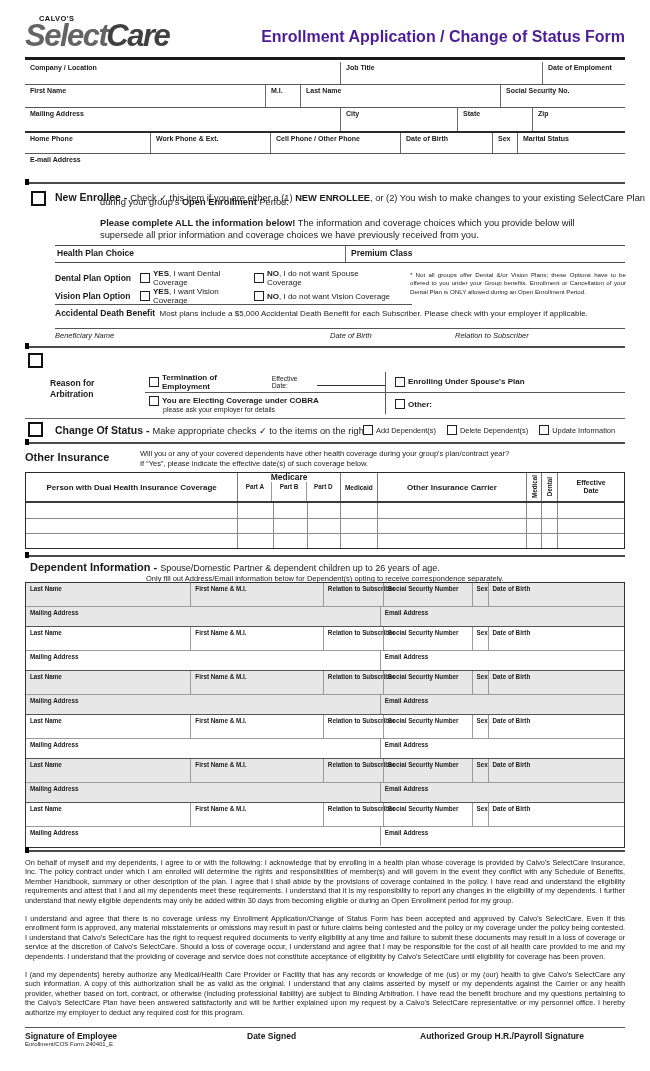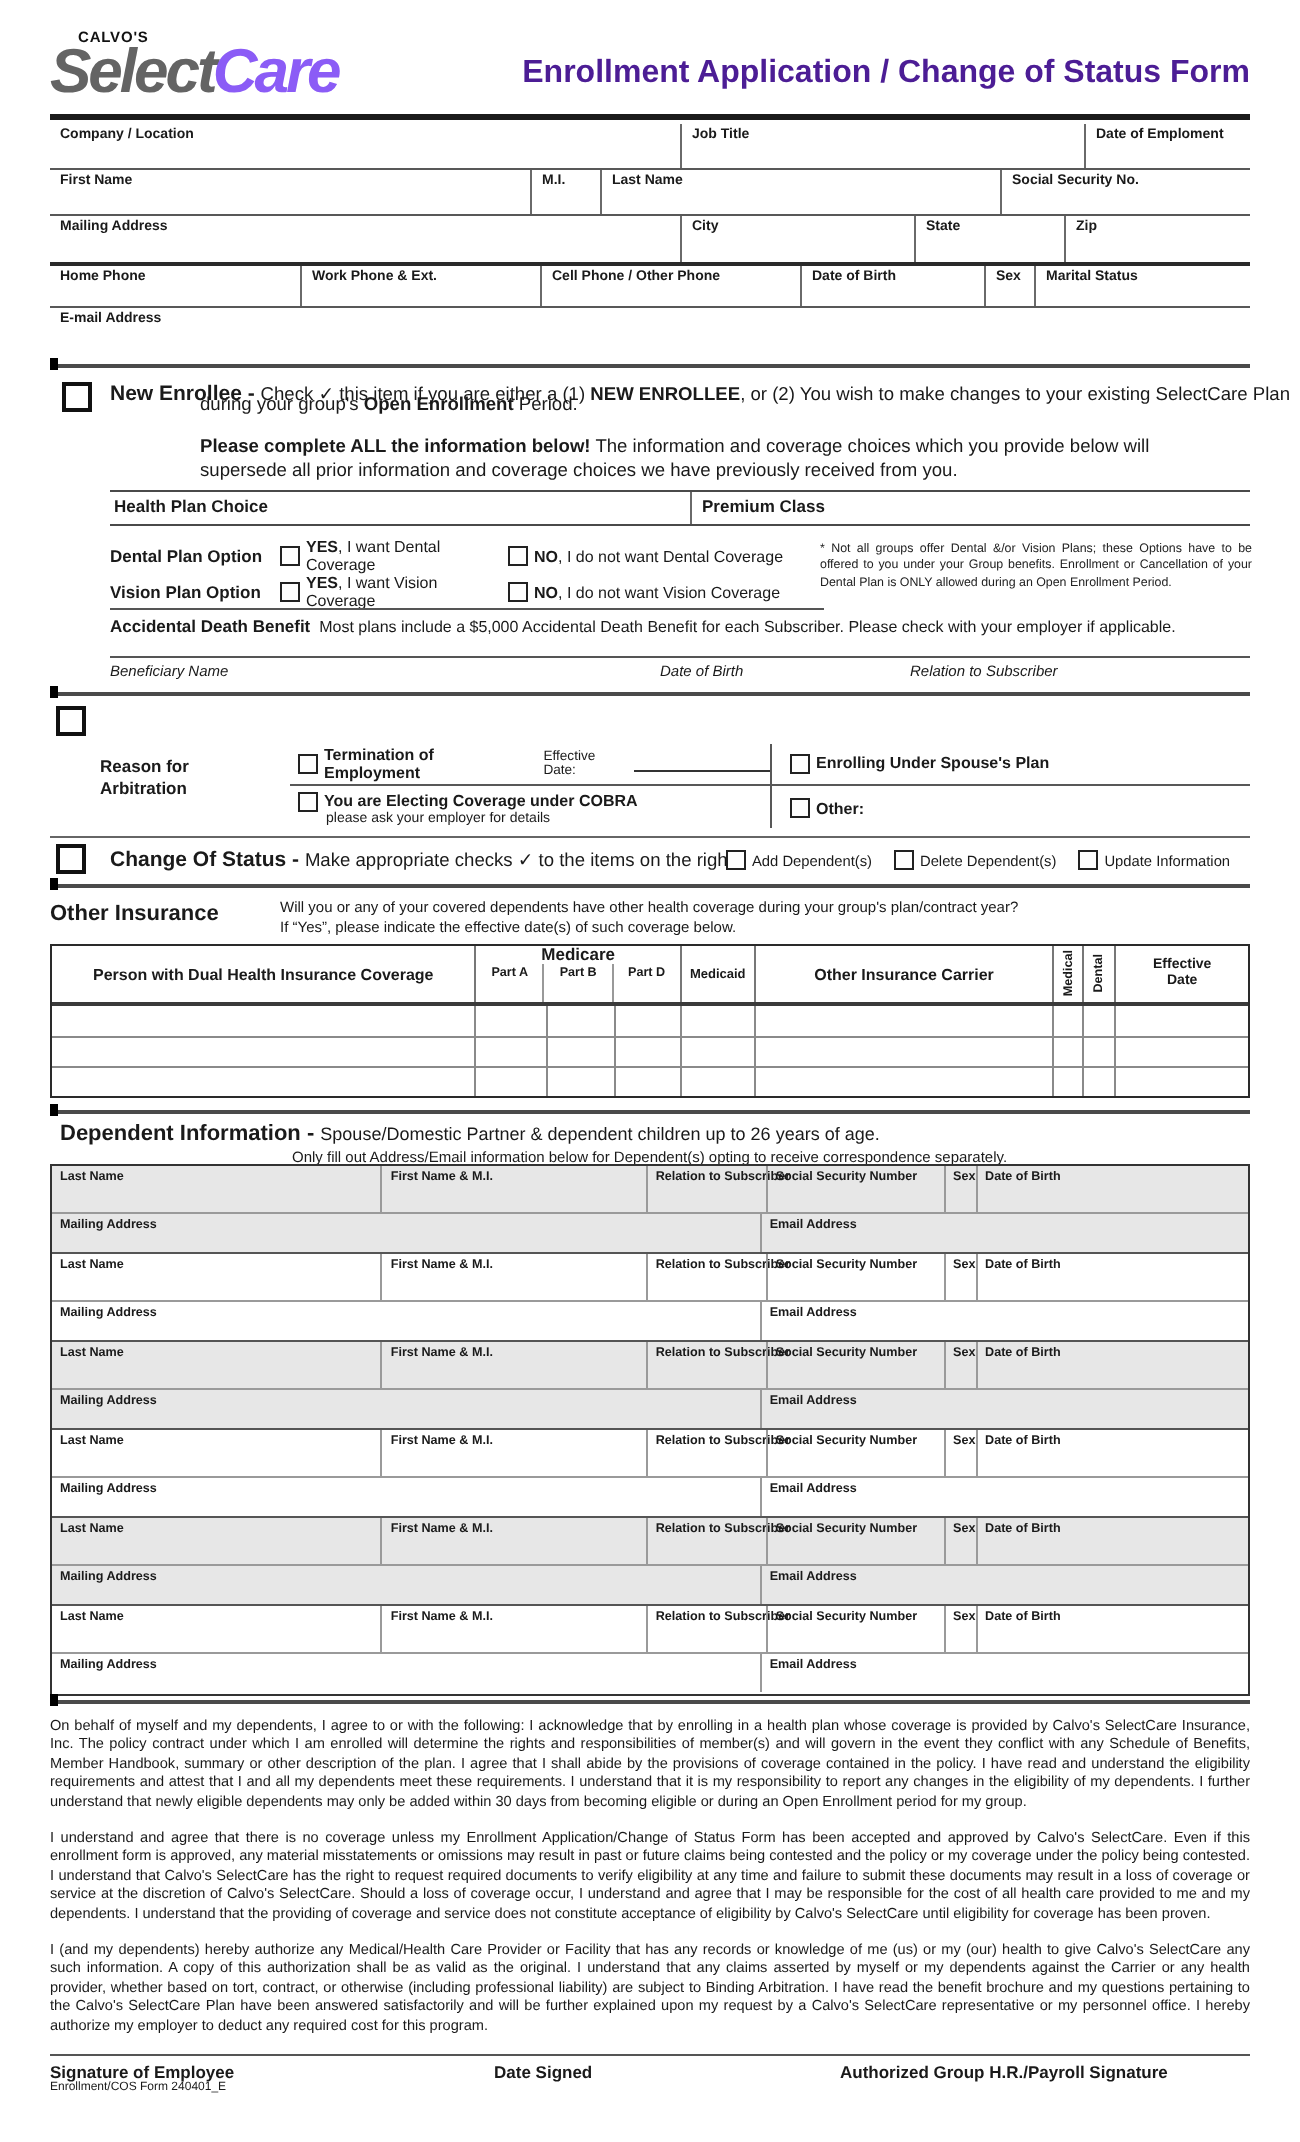--- a/index.html
+++ b/index.html
@@ -4,21 +4,21 @@
 <style>
   * { margin:0; padding:0; box-sizing:border-box; }
   html,body { background:#fff; }
   .page { position:relative; width:650px; height:1071px; background:#fff;
           font-family:"Liberation Sans", sans-serif; color:#1a1a1a; overflow:hidden; }
   .abs { position:absolute; }
 
   
   .logo-top { font-size:7.5px; font-weight:bold; letter-spacing:.4px; margin-left:14px; color:#111; }
   .logo-main { font-size:31px; font-weight:bold; font-style:italic; line-height:.85; letter-spacing:-1.5px; }
-  .logo-sel { color:#646464; } .logo-care { color:#8b5cf6; margin-left:-1px;text-align:center; }
+  .logo-sel { color:#646464; } .logo-care { color:#404040; margin-left:-1px;text-align:center; }
   .doc-title { font-size:16px; font-weight:bold; color:#4c1d95; }
   .black-bar { left:25px; top:57px; width:600px; height:3px; background:#1b1b1b; }
 
   
   .pi { left:25px; top:62px; width:600px; }
   .pi-row { display:flex; width:600px; }
   .pi-row.b { border-bottom:1px solid #585858; }
   .pi-row.thick-top { border-top:2px solid #2a2a2a; }
   .pi-cell { position:relative; border-left:1px solid #6a6a6a; }
   .pi-cell:first-child { border-left:none; }
@@ -188,21 +188,21 @@
     </div>
 
     <div class="abs optrow" style="left:55px; top:80px;">
       <span class="opt-label">Dental Plan Option</span>
       <span class="opt-seg">
           <span class="cb"></span>
           <span><span class="bold">YES</span><span>, I want Dental Coverage</span></span>
         </span>
       <span class="opt-seg" style="width:140px;">
           <span class="cb"></span>
-          <span><span class="bold">NO</span><span>, I do not want Dental Coverage</span></span>
+          <span><span class="bold">NO</span><span>, I do not want Spouse Coverage</span></span>
         </span>
     </div>
     <div class="abs optrow" style="left:55px; top:98px;">
       <span class="opt-label">Vision Plan Option</span>
       <span class="opt-seg">
           <span class="cb"></span>
           <span><span class="bold">YES</span><span>, I want Vision Coverage</span></span>
         </span>
       <span class="opt-seg" style="width:140px;">
           <span class="cb"></span>

